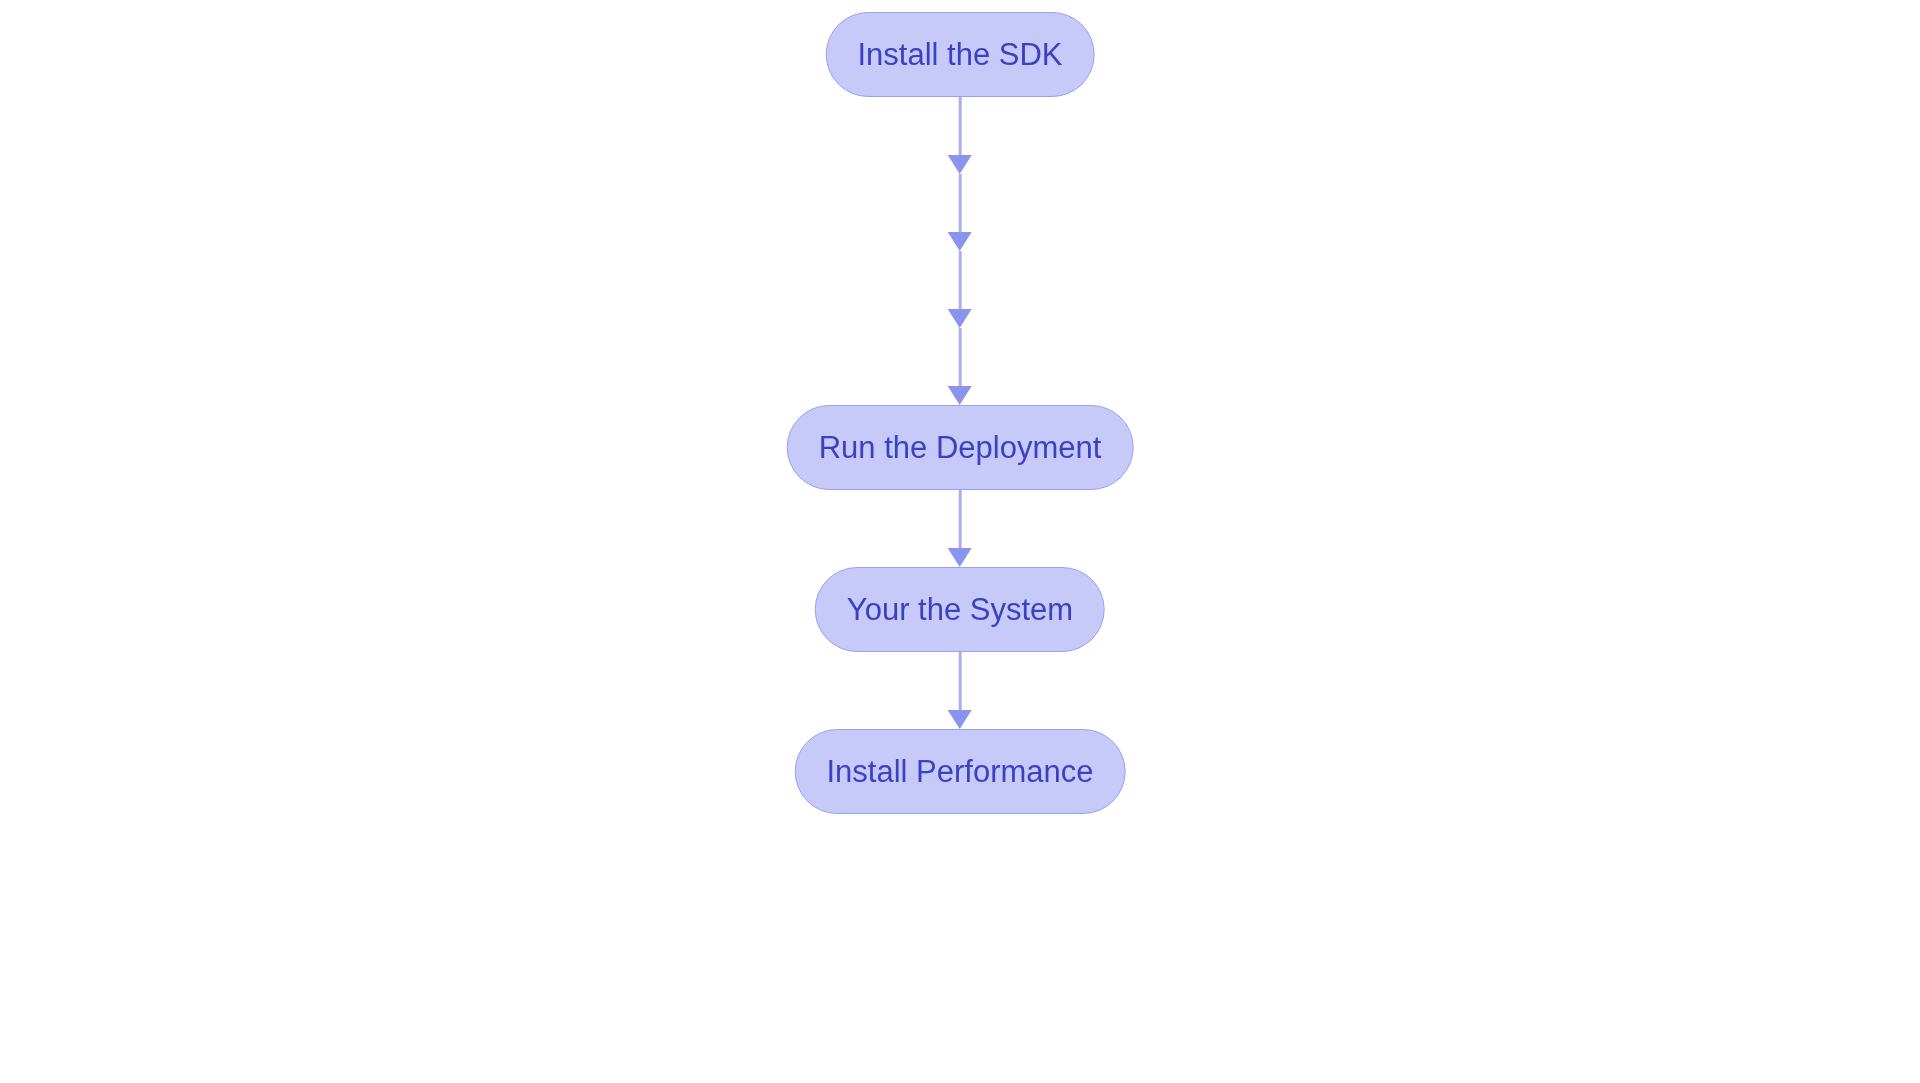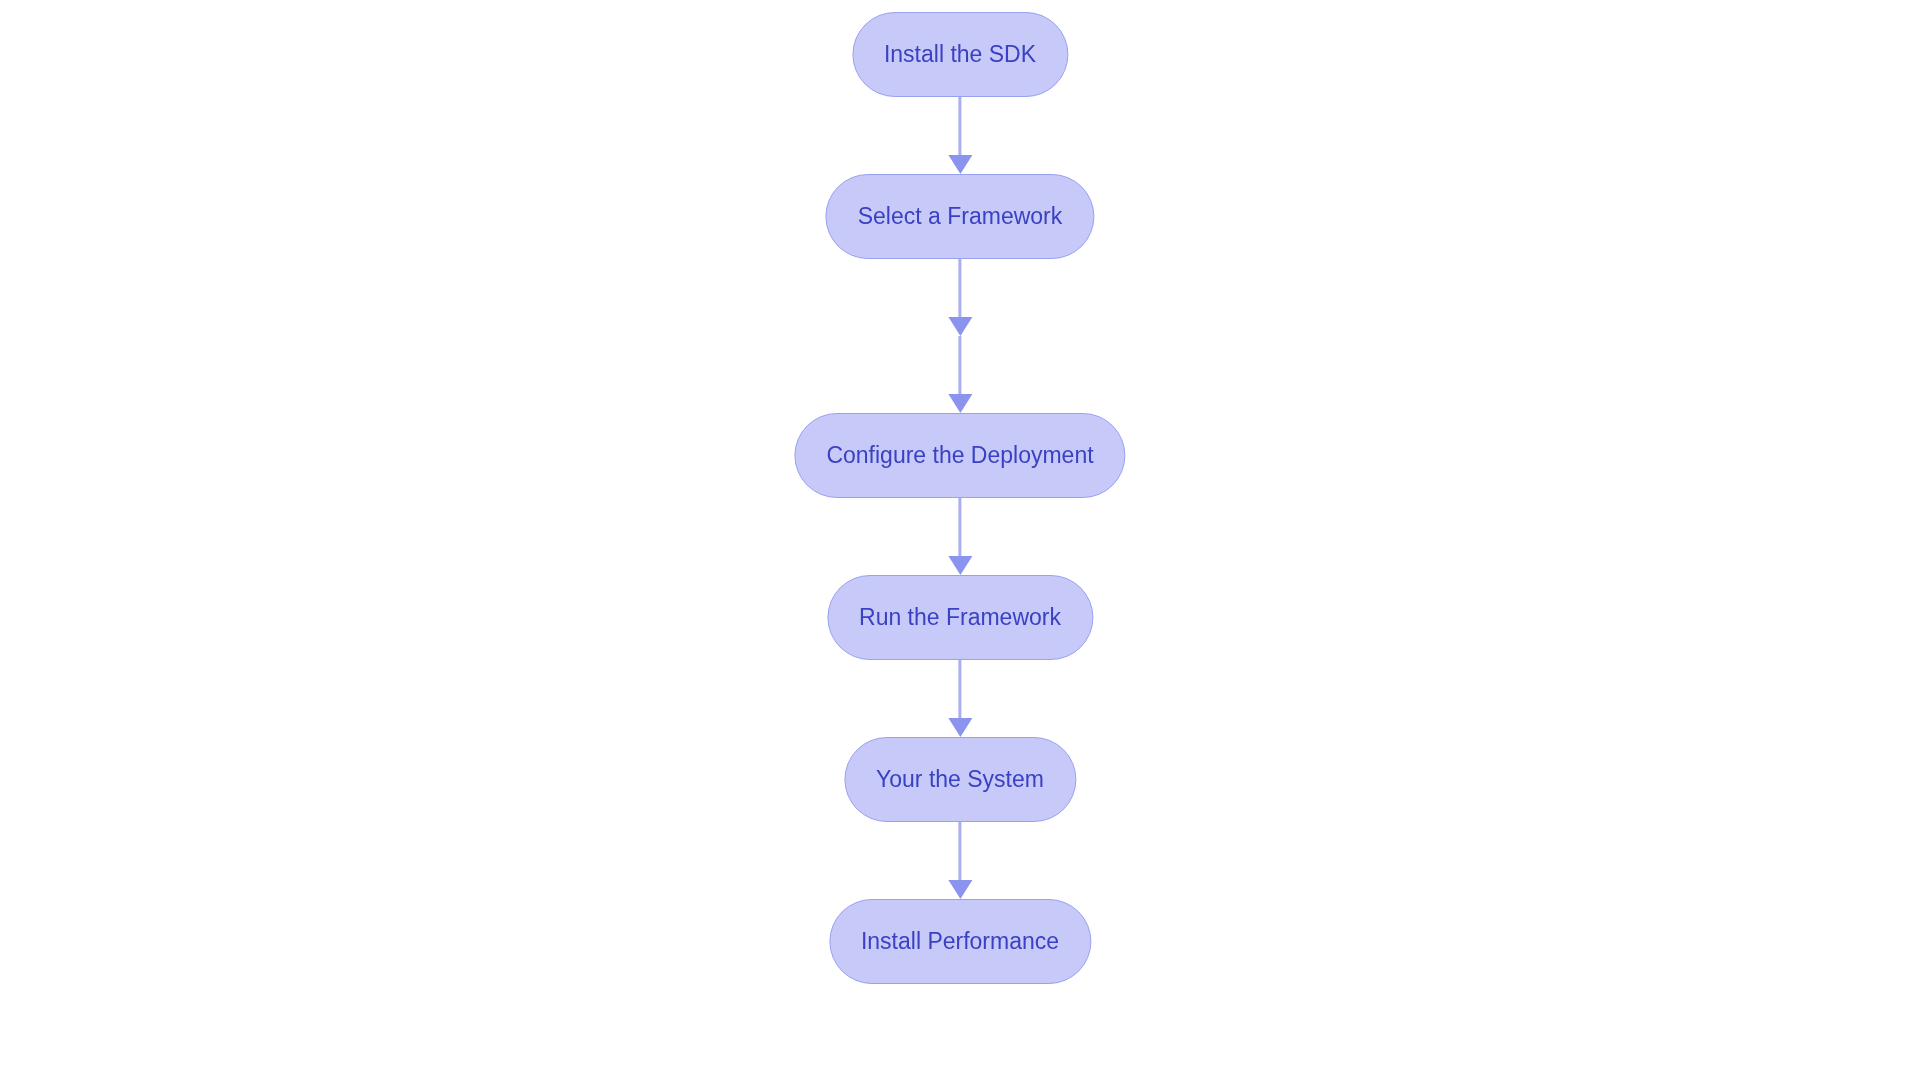--- a/index.html
+++ b/index.html
@@ -33,21 +33,21 @@
   .flow-node{
     height:85px;
     padding:0 31px;
     display:flex;
     align-items:center;
     justify-content:center;
     background:var(--node-fill);
     border:1.5px solid var(--node-border);
     border-radius:42.5px;
     color:var(--node-text);
-    font-size:23px;
+    font-size:31px;
     white-space:nowrap;
     flex:0 0 auto;
   }
   .flow-arrow{
     height:77px;
     display:flex;
     flex-direction:column;
     align-items:center;
     flex:0 0 auto;
   }
@@ -70,41 +70,39 @@
 <div class="canvas">
   <div class="flow-column">
 
     <div class="flow-node">Install the SDK</div>
 
     <div class="flow-arrow">
       <div class="arrow-line"></div>
       <div class="arrow-head"></div>
     </div>
 
-    <div class="flow-node">Select a Framework</div>
 
     <div class="flow-arrow">
       <div class="arrow-line"></div>
       <div class="arrow-head"></div>
     </div>
 
 
     <div class="flow-arrow">
       <div class="arrow-line"></div>
       <div class="arrow-head"></div>
     </div>
 
-    <div class="flow-node">Configure the Deployment</div>
 
     <div class="flow-arrow">
       <div class="arrow-line"></div>
       <div class="arrow-head"></div>
     </div>
 
-    <div class="flow-node">Run the Framework</div>
+    <div class="flow-node">Run the Deployment</div>
 
     <div class="flow-arrow">
       <div class="arrow-line"></div>
       <div class="arrow-head"></div>
     </div>
 
     <div class="flow-node">Your the System</div>
 
     <div class="flow-arrow">
       <div class="arrow-line"></div>

